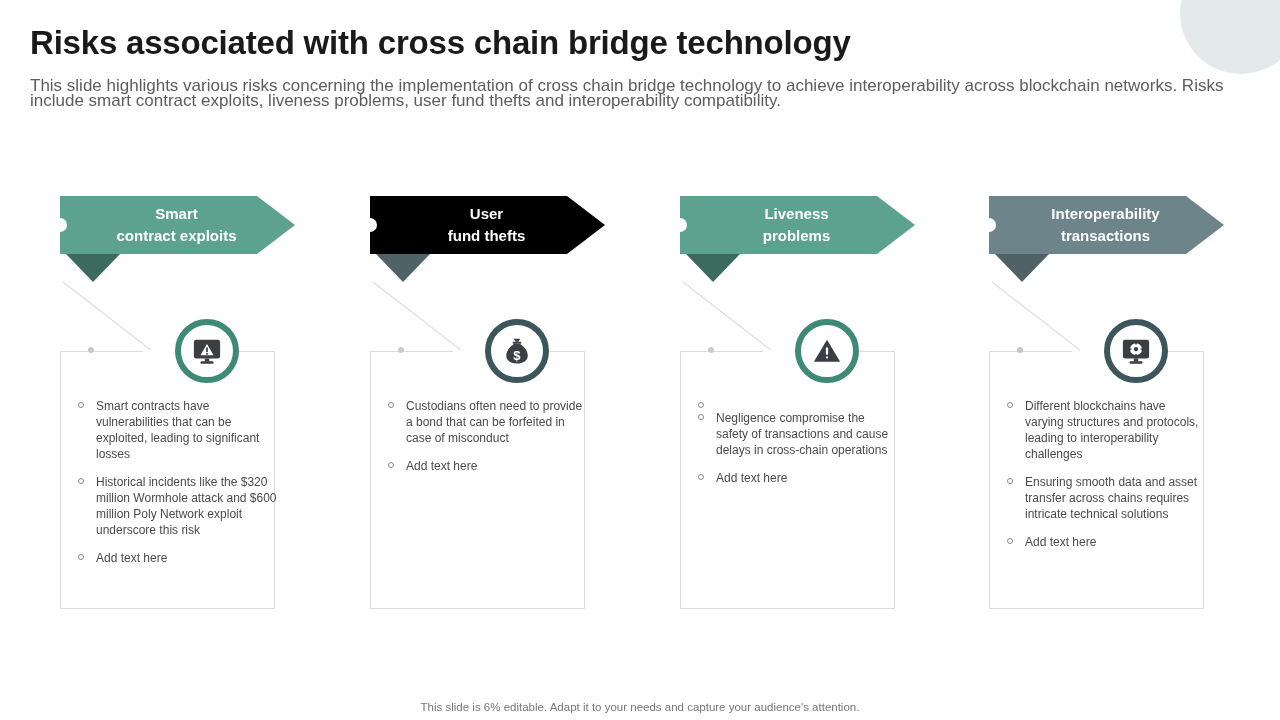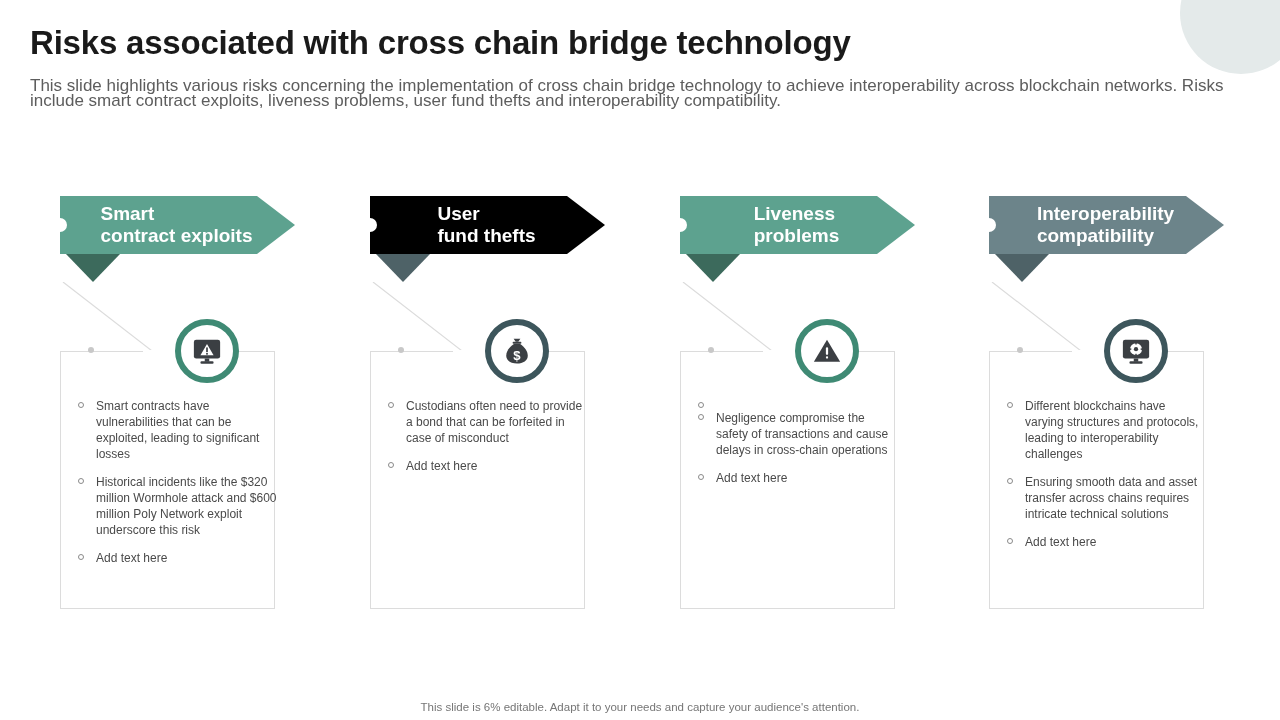--- a/index.html
+++ b/index.html
@@ -59,23 +59,24 @@
   .banner-wrap { position: absolute; left: 30px; top: 0; width: 235px; height: 72px; }
   .banner {
     position: absolute; left: 0; top: 0;
     width: 235px; height: 58px;
     clip-path: polygon(0 0, 197px 0, 235px 29px, 197px 58px, 0 58px);
     display: flex; align-items: center; justify-content: center;
     padding-left: 24px; padding-right: 26px;
   }
   .banner-label {
     color: #ffffff;
-    font-size: 19px;
+    font-size: 15px;
     font-weight: bold;
     line-height: 22px;
+    text-align: center;
     white-space: pre-line;
   }
   .banner-notch {
     position: absolute; left: -7px; top: 22px;
     width: 14px; height: 14px;
     border-radius: 50%;
     background: #ffffff;
   }
   .banner-tail {
     position: absolute;
@@ -260,21 +261,21 @@
         <div class="bullets">
           <div class="bullet"><span class="marker"></span></div>
           <div class="bullet"><span class="marker"></span><span>Negligence compromise the safety of transactions and cause delays in cross-chain operations</span></div>
           <div class="bullet"><span class="marker"></span><span>Add text here</span></div>
         </div>
       </div>
       <div class="col c3">
         <div class="banner-wrap">
           <div class="banner" style="background: rgb(108, 132, 138);">
             <div class="banner-label">Interoperability
-compatibility</div>
+transactions</div>
             <div class="banner-notch"></div>
           </div>
           <div class="banner-tail slate"></div>
         </div>
         <div class="connector"><svg width="170" height="80" viewBox="0 0 170 80">
             <path d="M3 0 L92 69 L160 69" fill="none" stroke="#dcdcdc" stroke-width="1.2"></path>
           </svg></div>
         <div class="card">
           <div class="card-top-mask"></div>
         </div>

